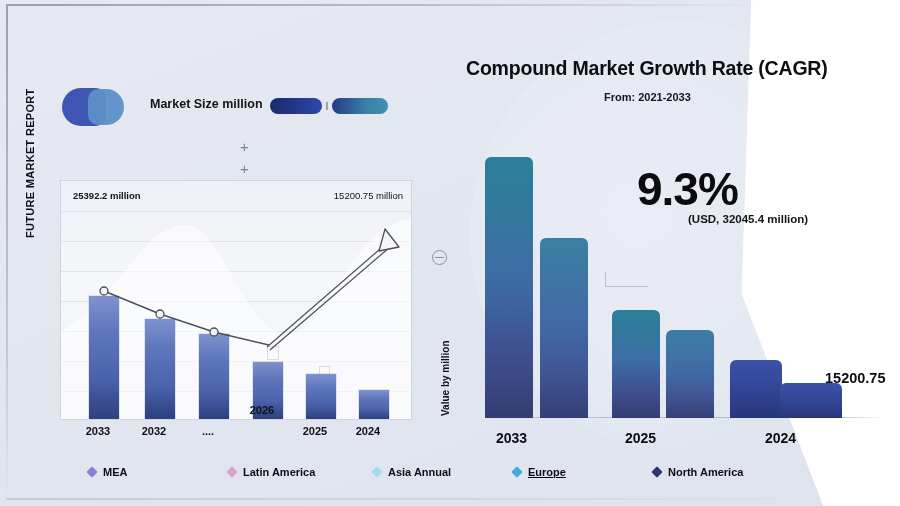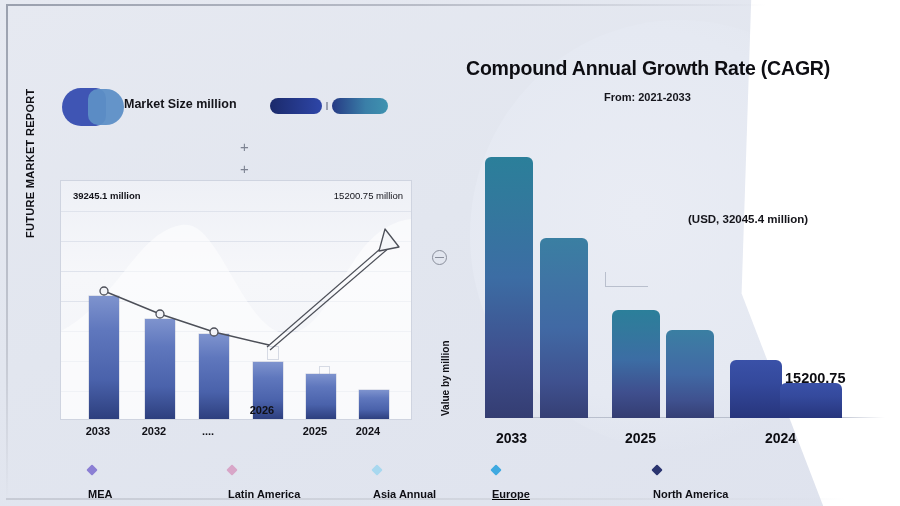--- a/index.html
+++ b/index.html
@@ -54,21 +54,21 @@
     border-radius:19px 10px 10px 19px;
   }
   .logo-r{
     position:absolute;left:26px;top:1px;width:36px;height:36px;
     background:#5d8fc6;
     border-radius:10px 18px 18px 10px;
     opacity:.95;
   }
   .brand-text{
     position:absolute;left:62px;top:9px;
-    font-size:12.5px;font-weight:bold;color:#14141a;white-space:nowrap;
+    font-size:12.5px;font-weight:bold;color:#14141a;white-space:nowrap;padding-left:26px;
   }
   .pill-pair{position:absolute;left:208px;top:10px;width:120px;height:17px;}
   .pill{position:absolute;top:0;height:16px;border-radius:8px;}
   .pill-a{left:0;width:52px;background:linear-gradient(90deg,#1b2a6b 0%,#2e46a8 100%);}
   .pill-dot{position:absolute;left:56px;top:4px;width:2px;height:8px;background:#9aa0b0;}
   .pill-b{left:62px;width:56px;background:linear-gradient(90deg,#263a84 0%,#3a7fa8 60%,#3f93b0 100%);}
 
   .plus-mark{position:absolute;color:#7d8392;font-size:15px;font-weight:300;}
 
   
@@ -137,27 +137,27 @@
     position:absolute;bottom:0;border-radius:6px 6px 0 0;
   }
   .rbar.t1{background:linear-gradient(180deg,#2b7f9a 0%,#33789d 20%,#3c6da4 46%,#3f4f8e 76%,#343d72 100%);}
   .rbar.t2{background:linear-gradient(180deg,#3a7fa2 0%,#3f75a4 22%,#4169a4 50%,#3f518f 80%,#353f74 100%);}
   .rbar.navy{background:linear-gradient(180deg,#3a51a8 0%,#34499c 40%,#27357c 100%);}
   .rxlabel{position:absolute;font-size:14px;font-weight:bold;color:#0d0d12;}
   .baseline{
     position:absolute;height:1px;background:linear-gradient(90deg,rgba(180,186,200,0) 0%,#b9bfcd 12%,#b9bfcd 88%,rgba(180,186,200,0) 100%);
   }
   .val-label{
-    position:absolute;font-size:14.5px;font-weight:bold;color:#0c0c11;white-space:nowrap;
+    position:absolute;font-size:14.5px;font-weight:bold;color:#0c0c11;white-space:nowrap;margin-left:40px;
   }
   .bracket{position:absolute;border-left:1px solid #b9bfcd;border-bottom:1px solid #b9bfcd;}
 
   
   .legend{position:absolute;left:88px;top:466px;height:18px;}
-  .leg-item{position:absolute;top:0;display:flex;gap:14px;flex-direction:column;}
+  .leg-item{position:absolute;top:0;display:flex;align-items:center;gap:7px;}
   .leg-dot{width:8px;height:8px;transform:rotate(45deg);border-radius:1px;}
   .leg-txt{font-size:11px;font-weight:bold;color:#0e0e14;white-space:nowrap;}
 </style>
 </head>
 <body>
 
 <div id="root">
 
   <div class="bg-panel"></div>
   <div class="bg-soft-oval"></div>
@@ -194,21 +194,21 @@
     <div class="grid-line" style="top:90px;"></div>
     <div class="grid-line" style="top:120px;"></div>
     <div class="grid-line" style="top:150px;"></div>
     <div class="grid-line" style="top:180px;"></div>
     <div class="grid-line" style="top:210px;"></div>
 
     <svg class="hill" viewBox="0 0 350 238" preserveAspectRatio="none">
       <path d="M0,238 L0,150 C20,140 40,120 62,92 C82,66 98,48 120,44 C142,40 156,70 176,104 C196,138 214,160 238,150 C262,140 280,96 300,70 C318,47 334,40 350,38 L350,238 Z" fill="#ffffff" opacity="0.72"></path>
     </svg>
 
-    <div class="lbl-left">39245.1 million</div>
+    <div class="lbl-left">25392.2 million</div>
     <div class="lbl-right">15200.75 million</div>
 
     <div class="ghost-ico" style="left:206px;top:165px;width:10px;height:12px;"></div>
     <div class="ghost-ico" style="left:258px;top:185px;width:9px;height:9px;"></div>
 
     <div class="bar" style="left:28px;width:30px;height:123px;"></div>
     <div class="bar" style="left:84px;width:30px;height:100px;"></div>
     <div class="bar" style="left:138px;width:30px;height:85px;"></div>
     <div class="bar" style="left:192px;width:30px;height:57px;"></div>
     <div class="bar" style="left:245px;width:30px;height:45px;"></div>
@@ -225,22 +225,23 @@
     </svg>
   </div>
 
   <div class="xlabel" style="left:76px;top:425px;width:44px;">2033</div>
   <div class="xlabel" style="left:132px;top:425px;width:44px;">2032</div>
   <div class="xlabel" style="left:186px;top:425px;width:44px;">....</div>
   <div class="xlabel" style="left:240px;top:404px;width:44px;">2026</div>
   <div class="xlabel" style="left:293px;top:425px;width:44px;">2025</div>
   <div class="xlabel" style="left:346px;top:425px;width:44px;">2024</div>
 
-  <div class="right-title">Compound Annual Growth Rate (CAGR)</div>
+  <div class="right-title">Compound Market Growth Rate (CAGR)</div>
   <div class="right-sub">From: 2021-2033</div>
+  <div class="cagr-big">9.3%</div>
   <div class="cagr-sub">(USD, 32045.4 million)</div>
 
   <div style="position:absolute;left:440px;top:0;width:460px;height:426px;">
     <div class="baseline" style="left:45px;bottom:8px;width:400px;"></div>
 
     <div class="bracket" style="left:165px;top:272px;width:42px;height:14px;"></div>
 
     <div class="rbar t1" style="left:45px;bottom:8px;width:48px;height:261px;"></div>
     <div class="rbar t2" style="left:100px;bottom:8px;width:48px;height:180px;"></div>
 
@@ -263,21 +264,21 @@
       <span class="leg-txt">MEA</span>
     </div>
     <div class="leg-item" style="left:140px;">
       <span class="leg-dot" style="background:#d8a6c8"></span>
       <span class="leg-txt">Latin America</span>
     </div>
     <div class="leg-item" style="left:285px;">
       <span class="leg-dot" style="background:#a8d8ef"></span>
       <span class="leg-txt">Asia Annual</span>
     </div>
-    <div class="leg-item" style="left:404px;text-decoration:underline;">
+    <div class="leg-item" style="left:425px;text-decoration:underline;">
       <span class="leg-dot" style="background:#3fa9e0"></span>
       <span class="leg-txt">Europe</span>
     </div>
     <div class="leg-item" style="left:565px;">
       <span class="leg-dot" style="background:#2b3570"></span>
       <span class="leg-txt">North America</span>
     </div>
   </div>
 
 </div>

